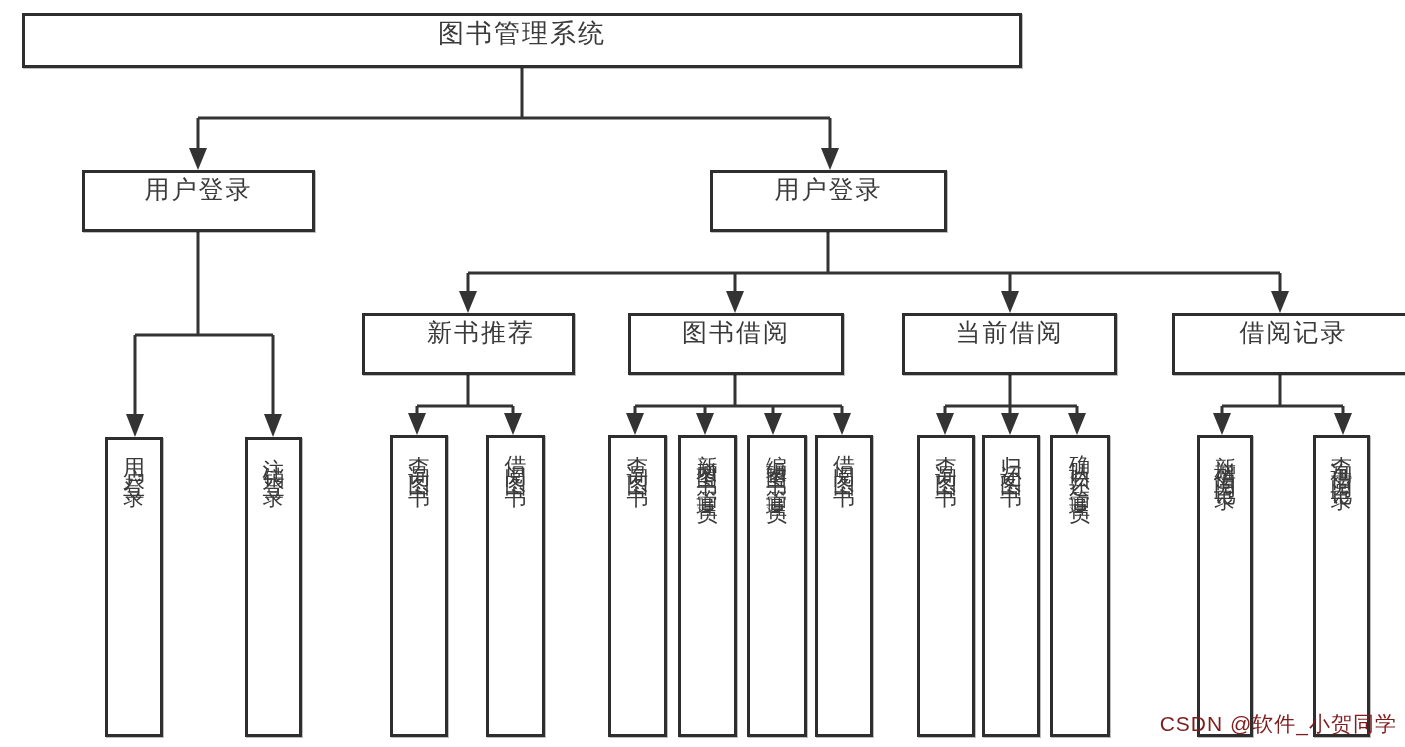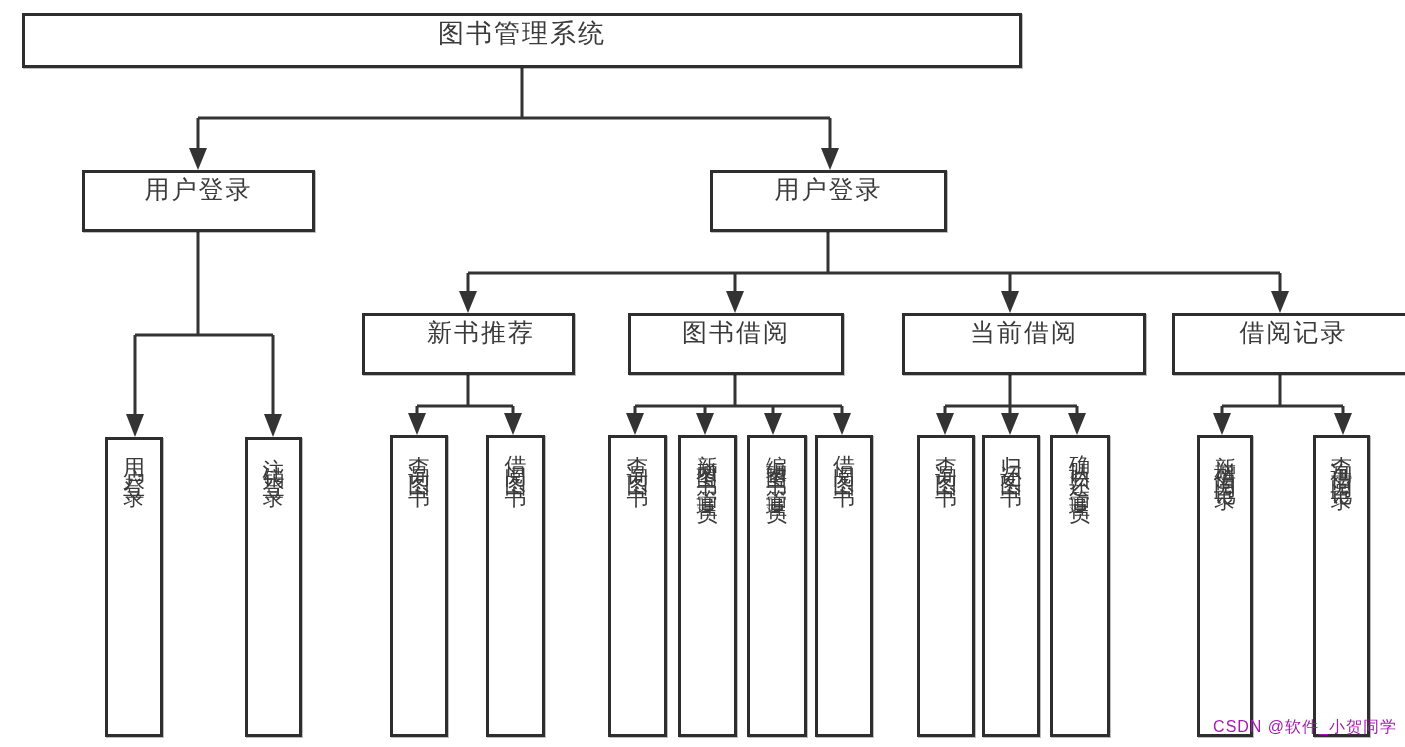--- a/index.html
+++ b/index.html
@@ -37,22 +37,22 @@
     line-height: 1;
     letter-spacing: 10px;
     white-space: nowrap;
   }
   .vlabel.ls6 { letter-spacing: 7px; }
   .vlabel.ls9 { font-size: 21px; letter-spacing: 7px; }
   #watermark {
     position: absolute;
     right: 8px;
     bottom: 9px;
-    font-size: 16px;
-    color: #a21caf;
+    font-size: 21px;
+    color: #7f1d1d;
     letter-spacing: 1px;
     white-space: nowrap;
   }
 </style>
 </head>
 <body>
 
 <div id="canvas">
 
   <svg id="connectors" width="1405" height="747" viewBox="0 0 1405 747" xmlns="http://www.w3.org/2000/svg">
@@ -105,21 +105,21 @@
   <div class="node" style="left:710px; top:170px; width:237px; height:62px;">
     <span class="hlabel">用户登录</span>
   </div>
 
   <div class="node" style="left:362px; top:313px; width:213px; height:62px;padding-left:25px;">
     <span class="hlabel">新书推荐</span>
   </div>
   <div class="node" style="left:628px; top:313px; width:216px; height:62px;">
     <span class="hlabel">图书借阅</span>
   </div>
-  <div class="node" style="left:902px; top:313px; width:244px; height:62px;">
+  <div class="node" style="left:902px; top:313px; width:215px; height:62px;">
     <span class="hlabel">当前借阅</span>
   </div>
   <div class="node" style="left:1172px; top:313px; width:243px; height:62px;">
     <span class="hlabel">借阅记录</span>
   </div>
 
   <div class="node" style="left:105px; top:437px; width:58px; height:300px;">
     <span class="vlabel">用户登录</span>
   </div>
   <div class="node" style="left:245px; top:437px; width:57px; height:300px;">

